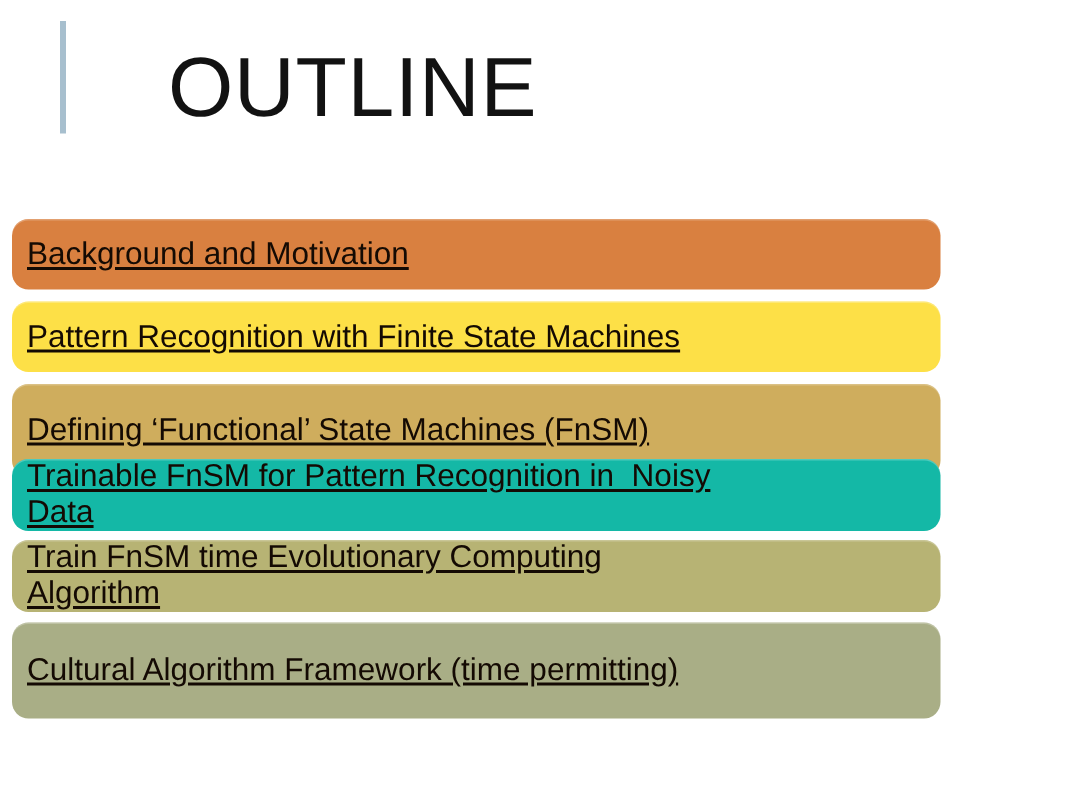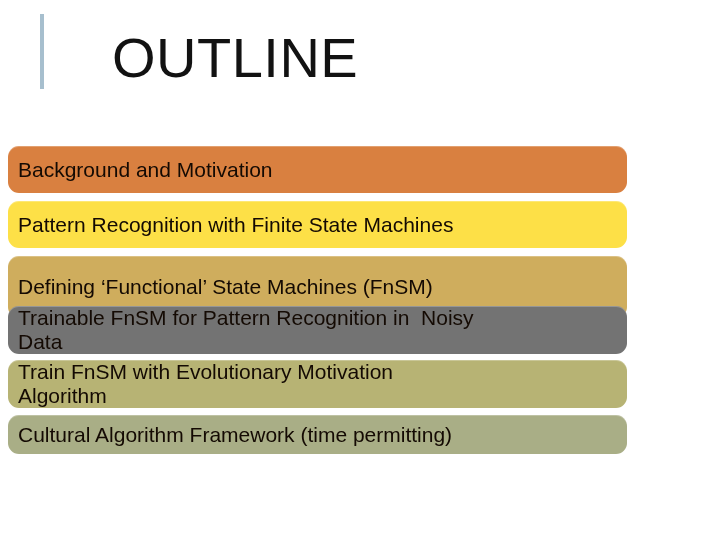--- a/index.html
+++ b/index.html
@@ -43,27 +43,28 @@
     box-sizing: border-box;
     padding-left: 10px;
     padding-right: 8px;
     box-shadow: inset 0 1px 0 rgba(255,255,255,0.25);
   }
   .bar-label {
     font-size: 21px;
     line-height: 24px;
     color: #140a03;
     white-space: pre-wrap;
+    text-decoration: underline;
   }
   .b1 { top: 146px; height: 47px; }
   .b2 { top: 201px; height: 47px; }
   .b3 { top: 256px; height: 62px; }
   .b4 { top: 306px; height: 48px; }
   .b5 { top: 360px; height: 48px; }
-  .b6 { top: 415px; height: 39px; }
+  .b6 { top: 415px; height: 64px; }
 </style>
 </head>
 <body>
 
 <div class="slide">
 
   <div class="accent-bar" style="background-color: rgb(167, 191, 206);"></div>
 
   <div class="slide-title">OUTLINE</div>
 
@@ -72,27 +73,27 @@
   </div>
 
   <div class="bar b2" style="background-color: #fde047;">
     <span class="bar-label">Pattern Recognition with Finite State Machines</span>
   </div>
 
   <div class="bar b3" style="background-color: rgb(207, 173, 93);">
     <span class="bar-label">Defining ‘Functional’ State Machines (FnSM)</span>
   </div>
 
-  <div class="bar b4" style="background-color: #737373;">
+  <div class="bar b4" style="background-color: #14b8a6;">
     <span class="bar-label">Trainable FnSM for Pattern Recognition in  Noisy
 Data</span>
   </div>
 
   <div class="bar b5" style="background-color: rgb(183, 179, 116);">
-    <span class="bar-label">Train FnSM with Evolutionary Motivation
+    <span class="bar-label">Train FnSM time Evolutionary Computing
 Algorithm</span>
   </div>
 
   <div class="bar b6" style="background-color: rgb(169, 174, 134);">
     <span class="bar-label">Cultural Algorithm Framework (time permitting)</span>
   </div>
 
 </div>
 
 </body></html>

